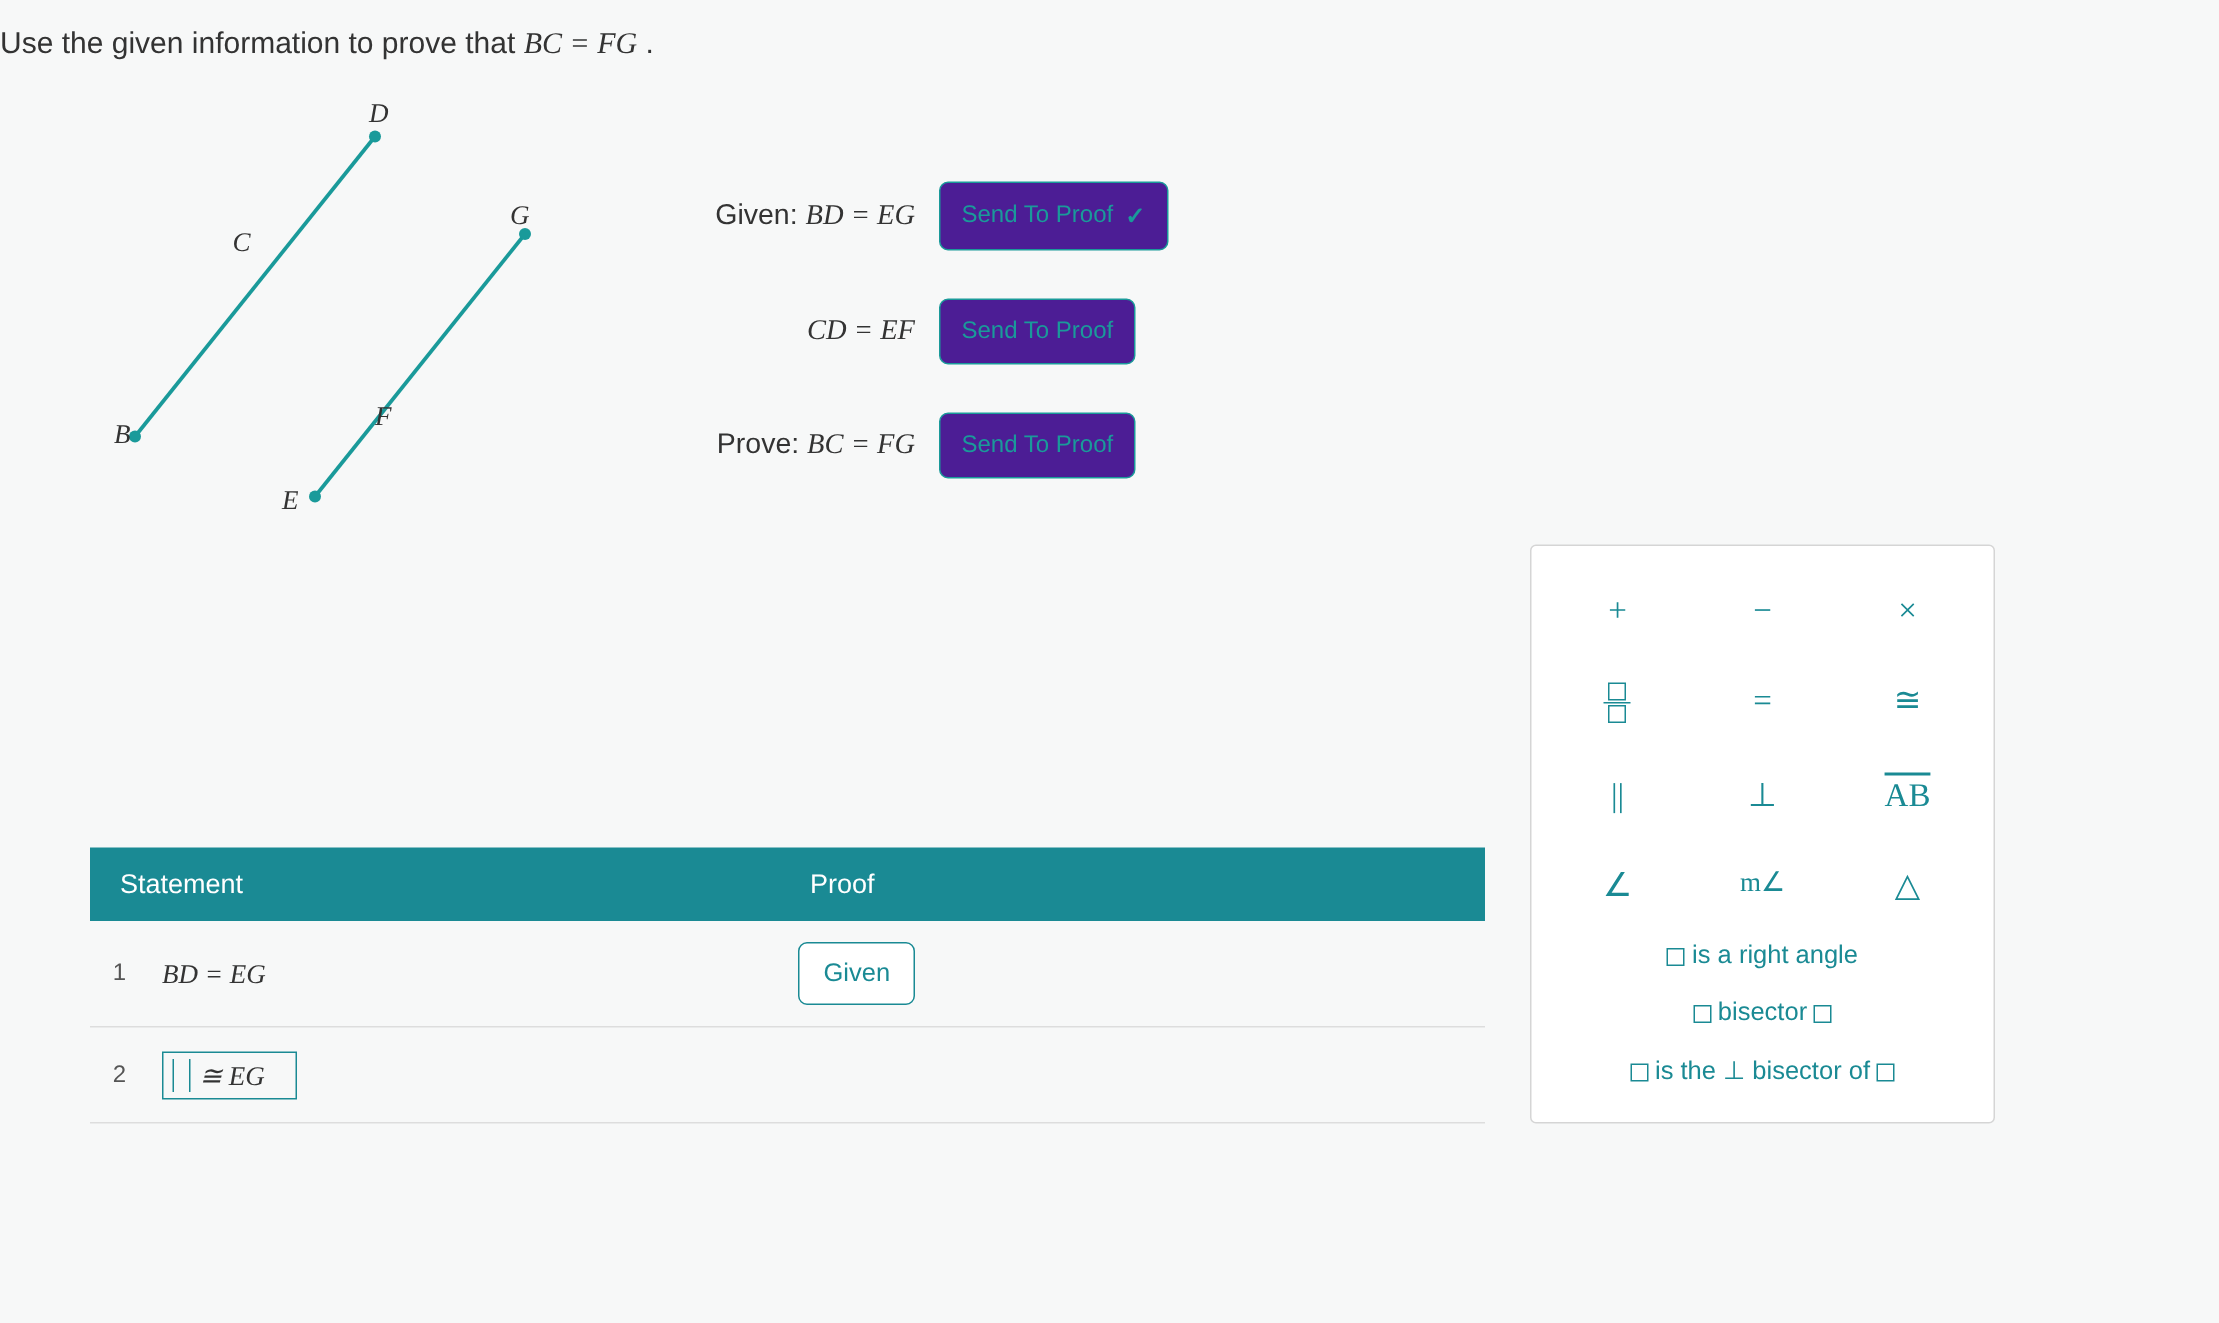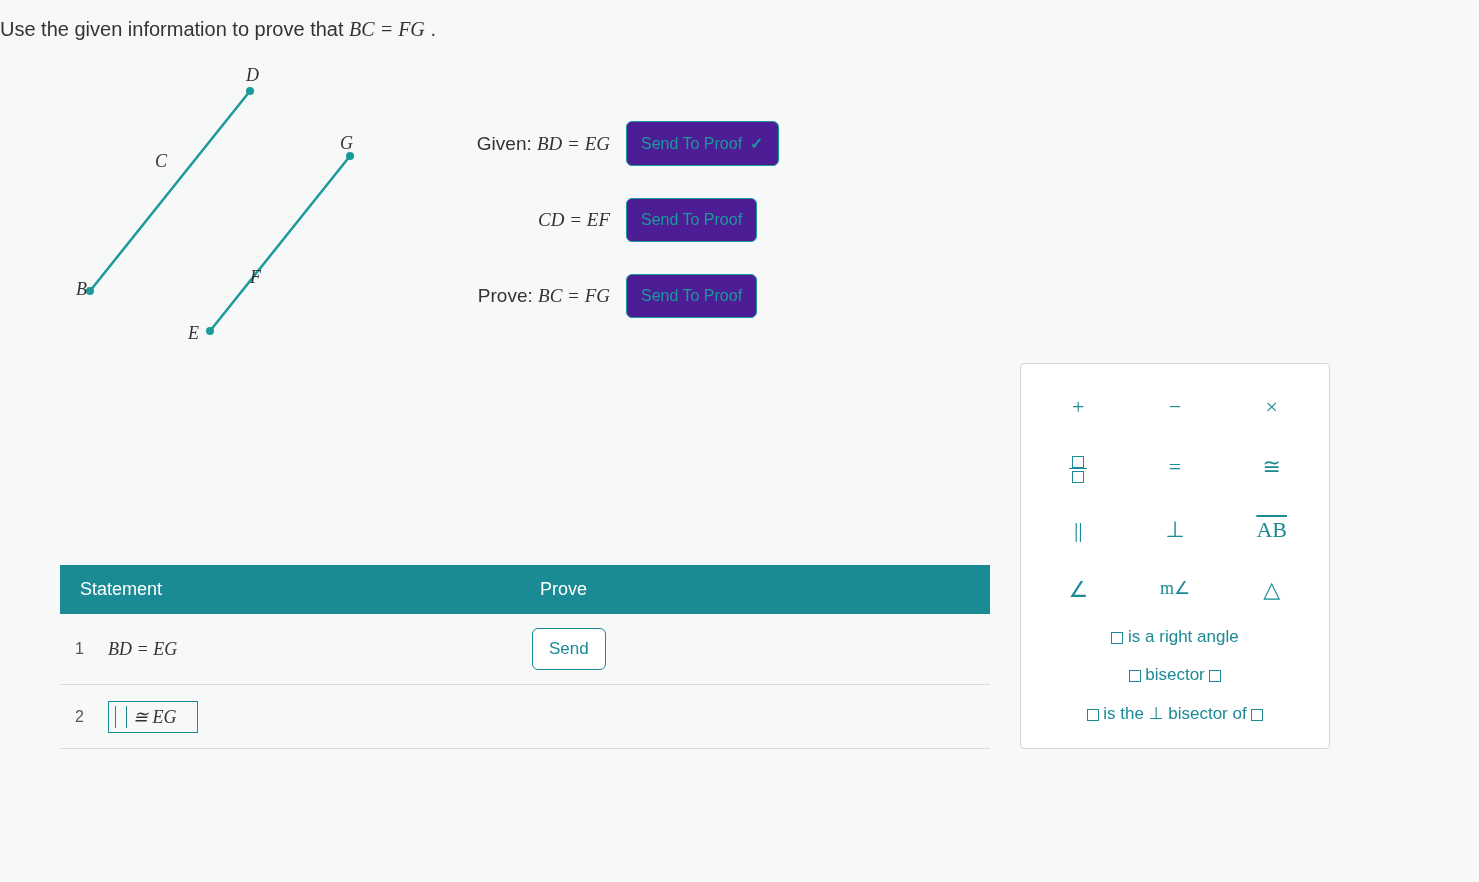--- a/index.html
+++ b/index.html
@@ -255,30 +255,30 @@
       </button>
     </div>
   </div>
 </div>
 
 <div class="proof-wrap">
 
   <div class="proof-table">
     <div class="thead">
       <div class="cell col-stmt">Statement</div>
-      <div class="cell col-reason">Prove</div>
+      <div class="cell col-reason">Proof</div>
     </div>
 
     <div class="trow">
       <div class="cell rownum">1</div>
       <div class="cell stmt">
         <span>BD = EG</span>
       </div>
       <div class="cell reason-cell">
-        <span class="reason-pill">Send</span>
+        <span class="reason-pill">Given</span>
       </div>
     </div>
 
     <div class="trow">
       <div class="cell rownum">2</div>
       <div class="cell stmt">
         <span class="stmt-input-box">
           <span class="cursor-bar"></span>
           <span>≅ EG</span>
         </span>

